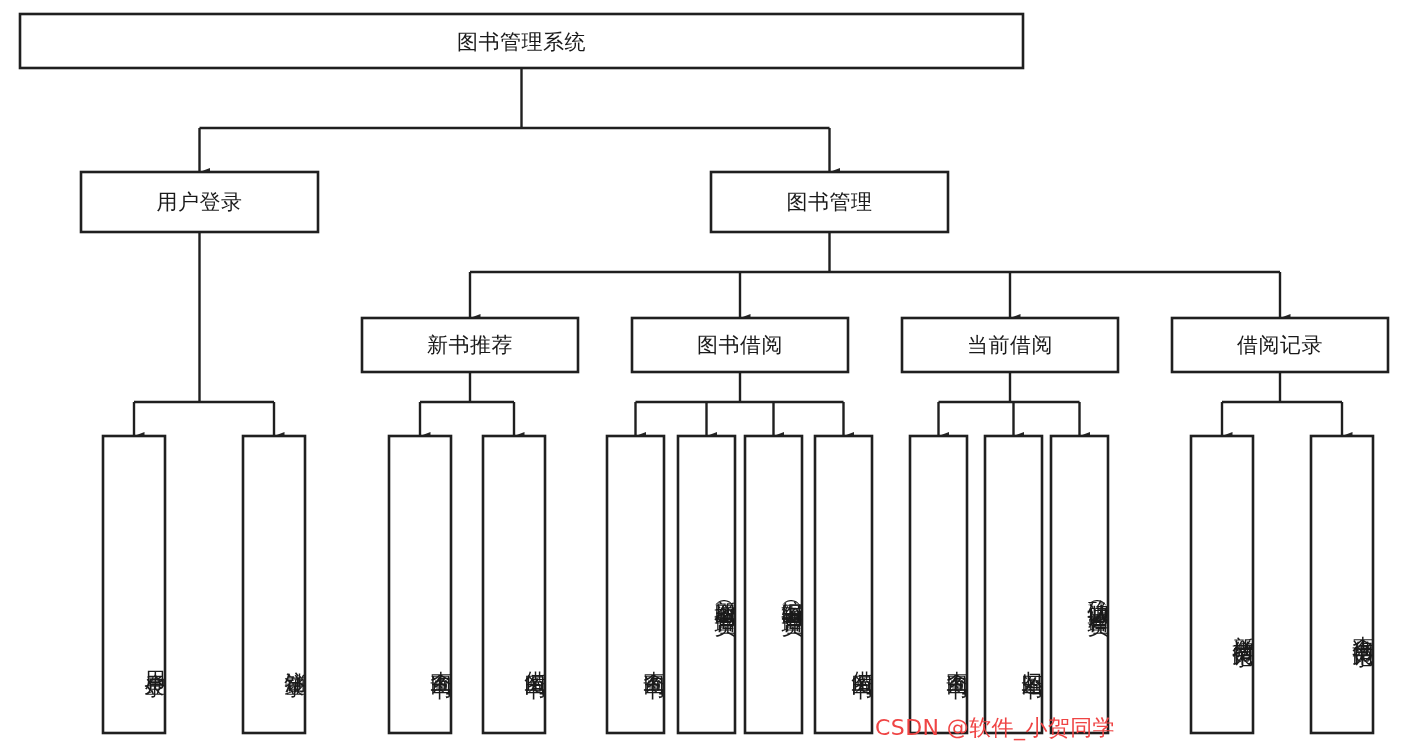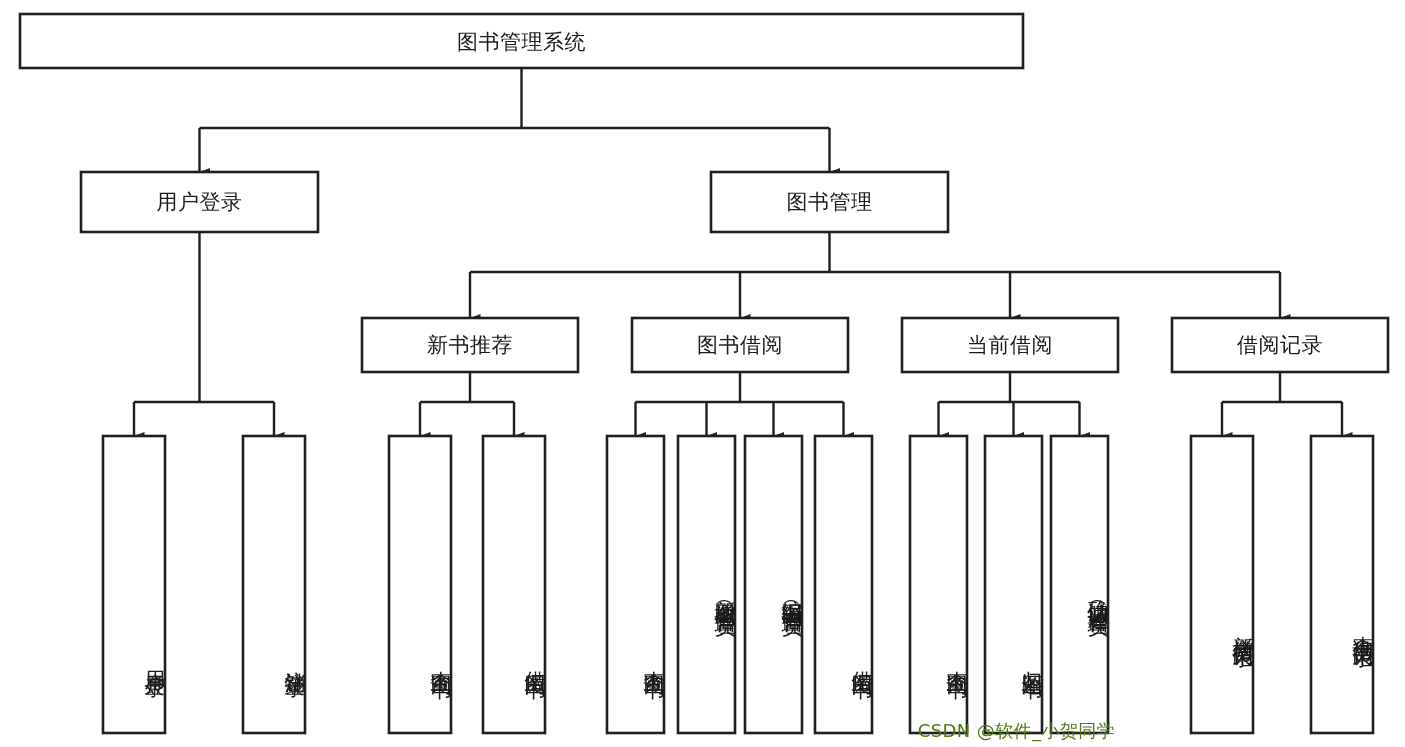--- a/index.html
+++ b/index.html
@@ -65,22 +65,22 @@
     pointer-events: none;
     display: flex;
     align-items: flex-start;
     justify-content: center;
   }
   .watermark {
     position: absolute;
     right: 10px;
     bottom: 4px;
     font-family: "DejaVu Sans", "Liberation Sans", sans-serif;
-    font-size: 18px;
-    color: #4d7c0f;
+    font-size: 22px;
+    color: #ef4444;
     white-space: nowrap;
     letter-spacing: 0.4px;
   }
 </style>
 </head>
 <body>
 
 <div id="diagram-root">
 
   <svg id="tree-svg" viewBox="0 0 1405 747">

